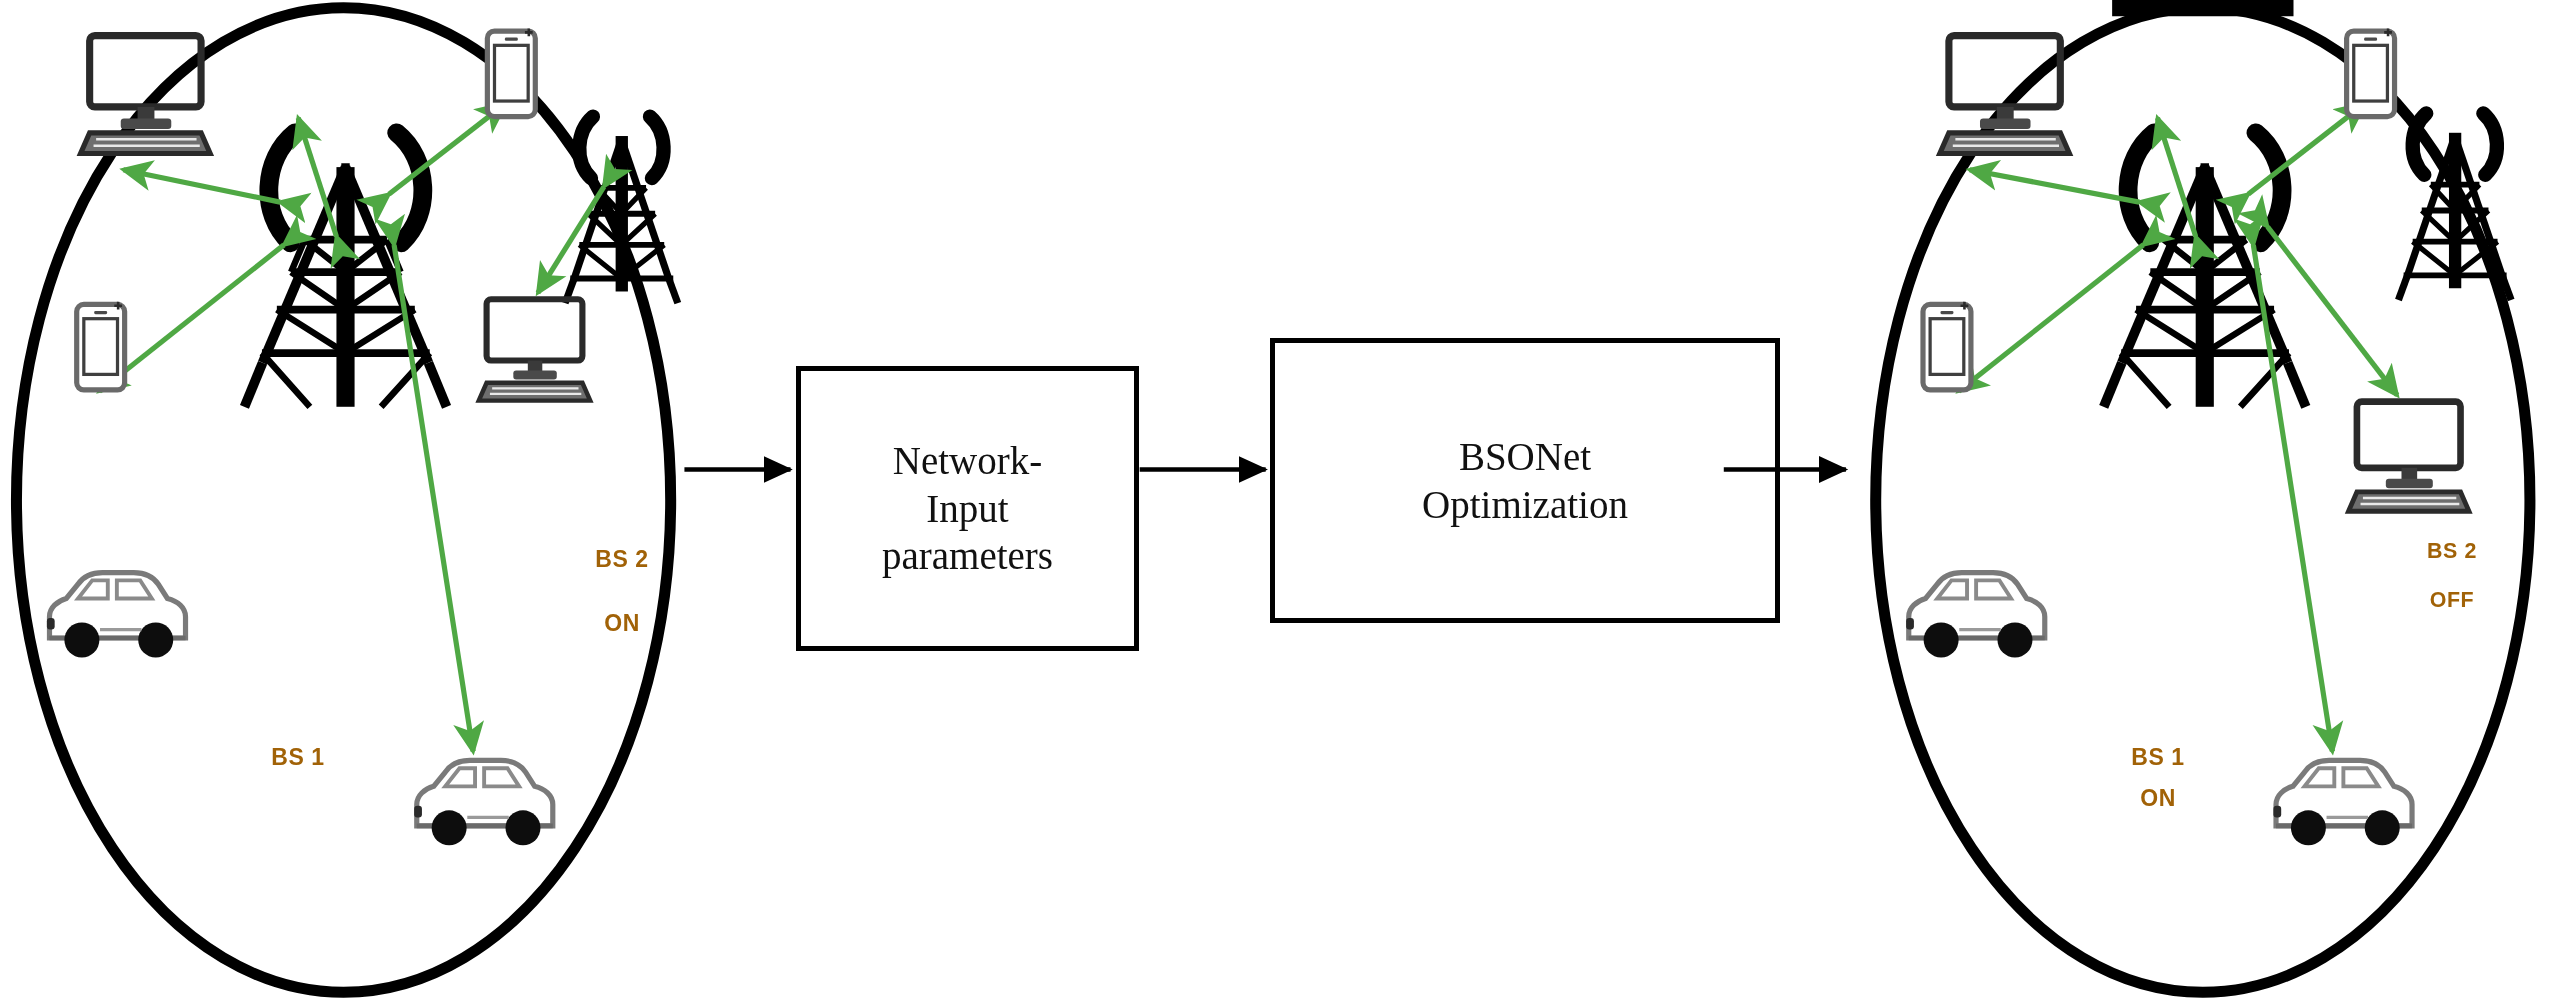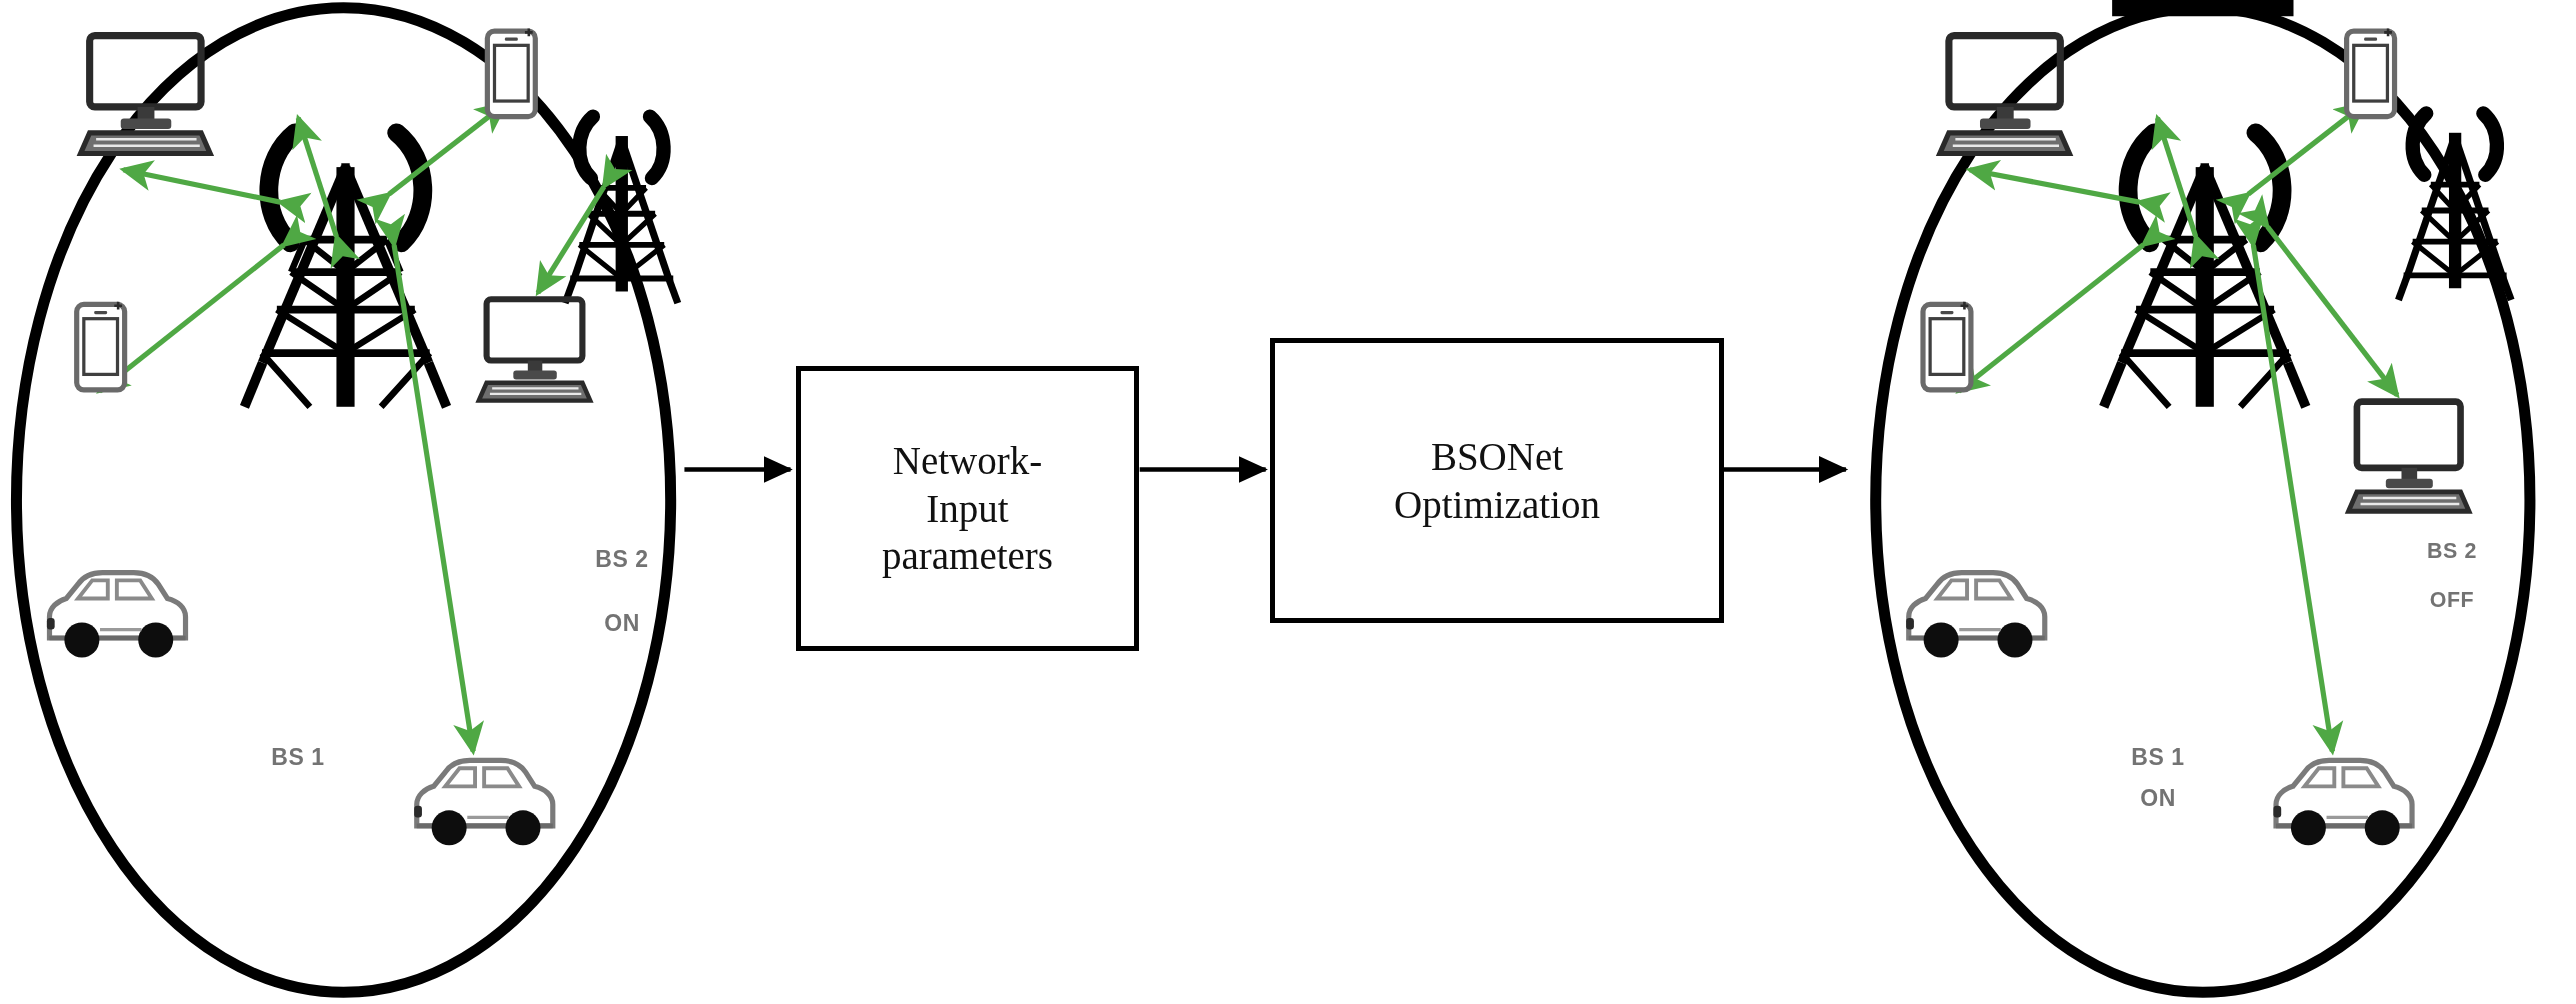--- a/index.html
+++ b/index.html
@@ -18,21 +18,21 @@
     border:5.8px solid #000000;
     background:#ffffff;
     display:flex;
     align-items:center;
     justify-content:center;
     box-sizing:border-box;
   }
   .nodelabel{
     font-family:"Liberation Sans", sans-serif;
     font-weight:700;
-    color:#737373;
+    color:#a16207;
     font-size:23px;
     letter-spacing:0.6px;
     text-align:center;
     white-space:nowrap;
   }
   .nodelabel.sm{font-size:21.4px;}
 </style>
 </head>
 <body>
 
@@ -173,21 +173,21 @@
       <div>parameters</div>
     </div>
   </div>
 
   <div class="abs" style="left:1139px;top:447px;">
     <svg width="146" height="45" viewBox="0 0 225 70">
       <path d="M0,35 L196,35" stroke="#000000" stroke-width="7" marker-end="url(#bA)"></path>
     </svg>
   </div>
 
-  <div class="abs procbox" style="left:1270px;top:338px;width:454px;height:285px;align-items:center;">
+  <div class="abs procbox" style="left:1270px;top:338px;width:510px;height:285px;align-items:center;">
     <div class="boxtext">
       <div>BSONet</div>
       <div>Optimization</div>
     </div>
   </div>
 
   <div class="abs" style="left:1723px;top:447px;">
     <svg width="143" height="45" viewBox="0 0 220 70">
       <path d="M0,35 L190,35" stroke="#000000" stroke-width="7" marker-end="url(#bA)"></path>
     </svg>

